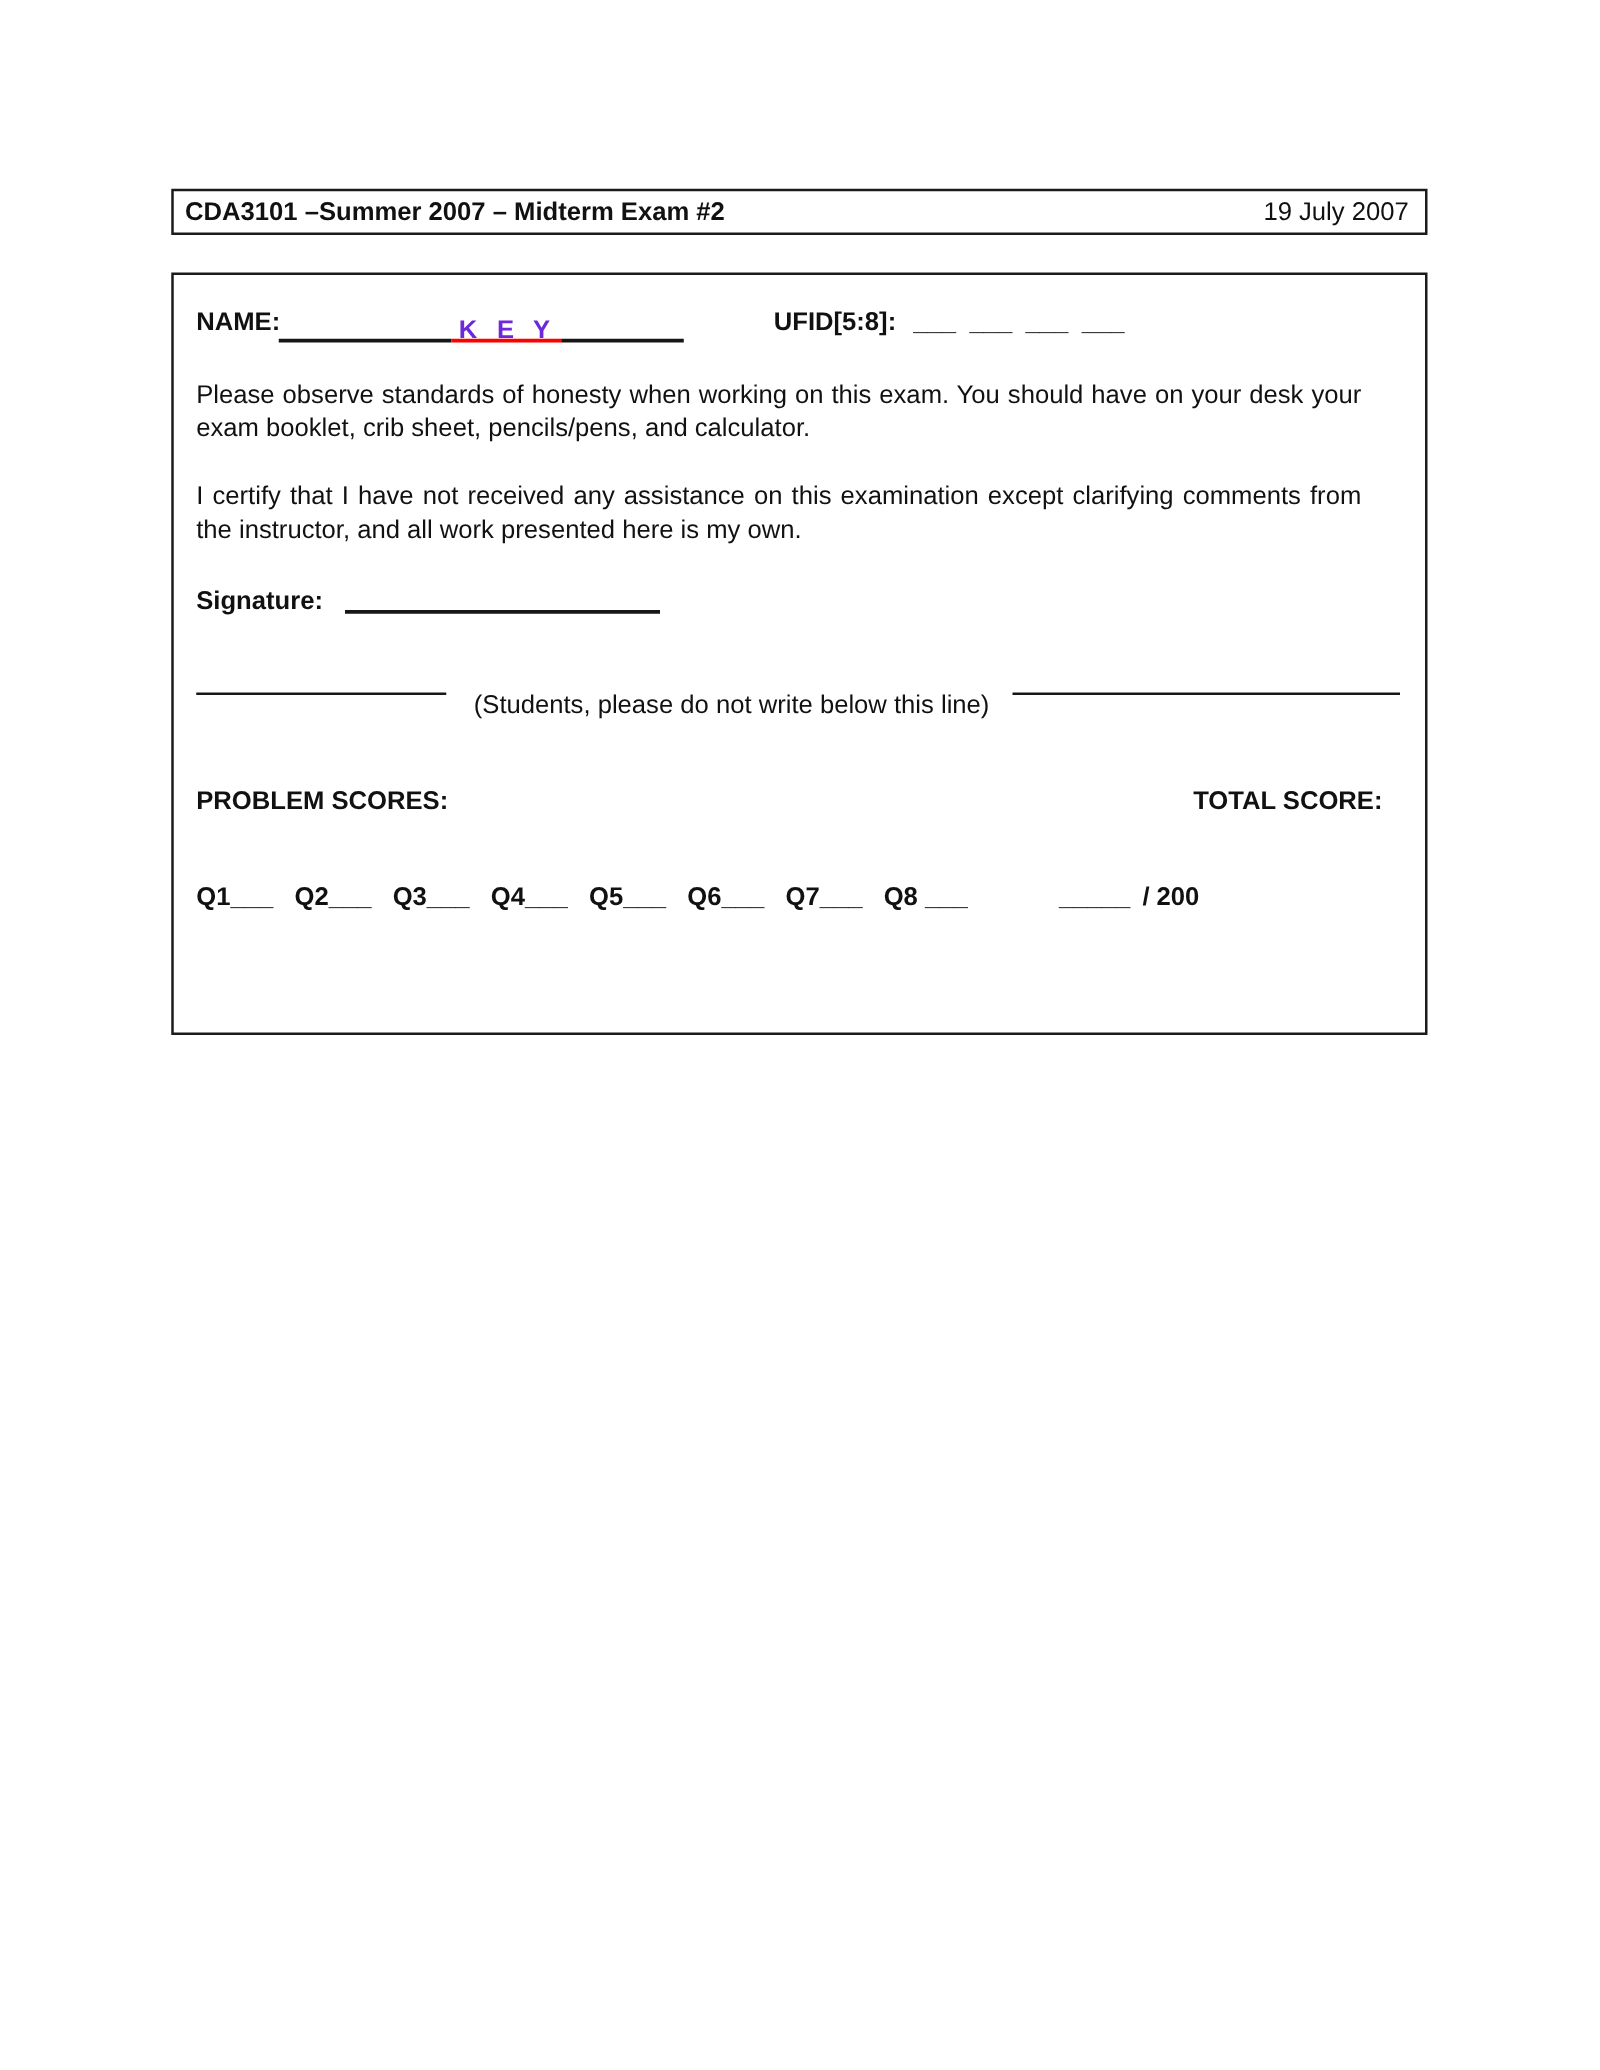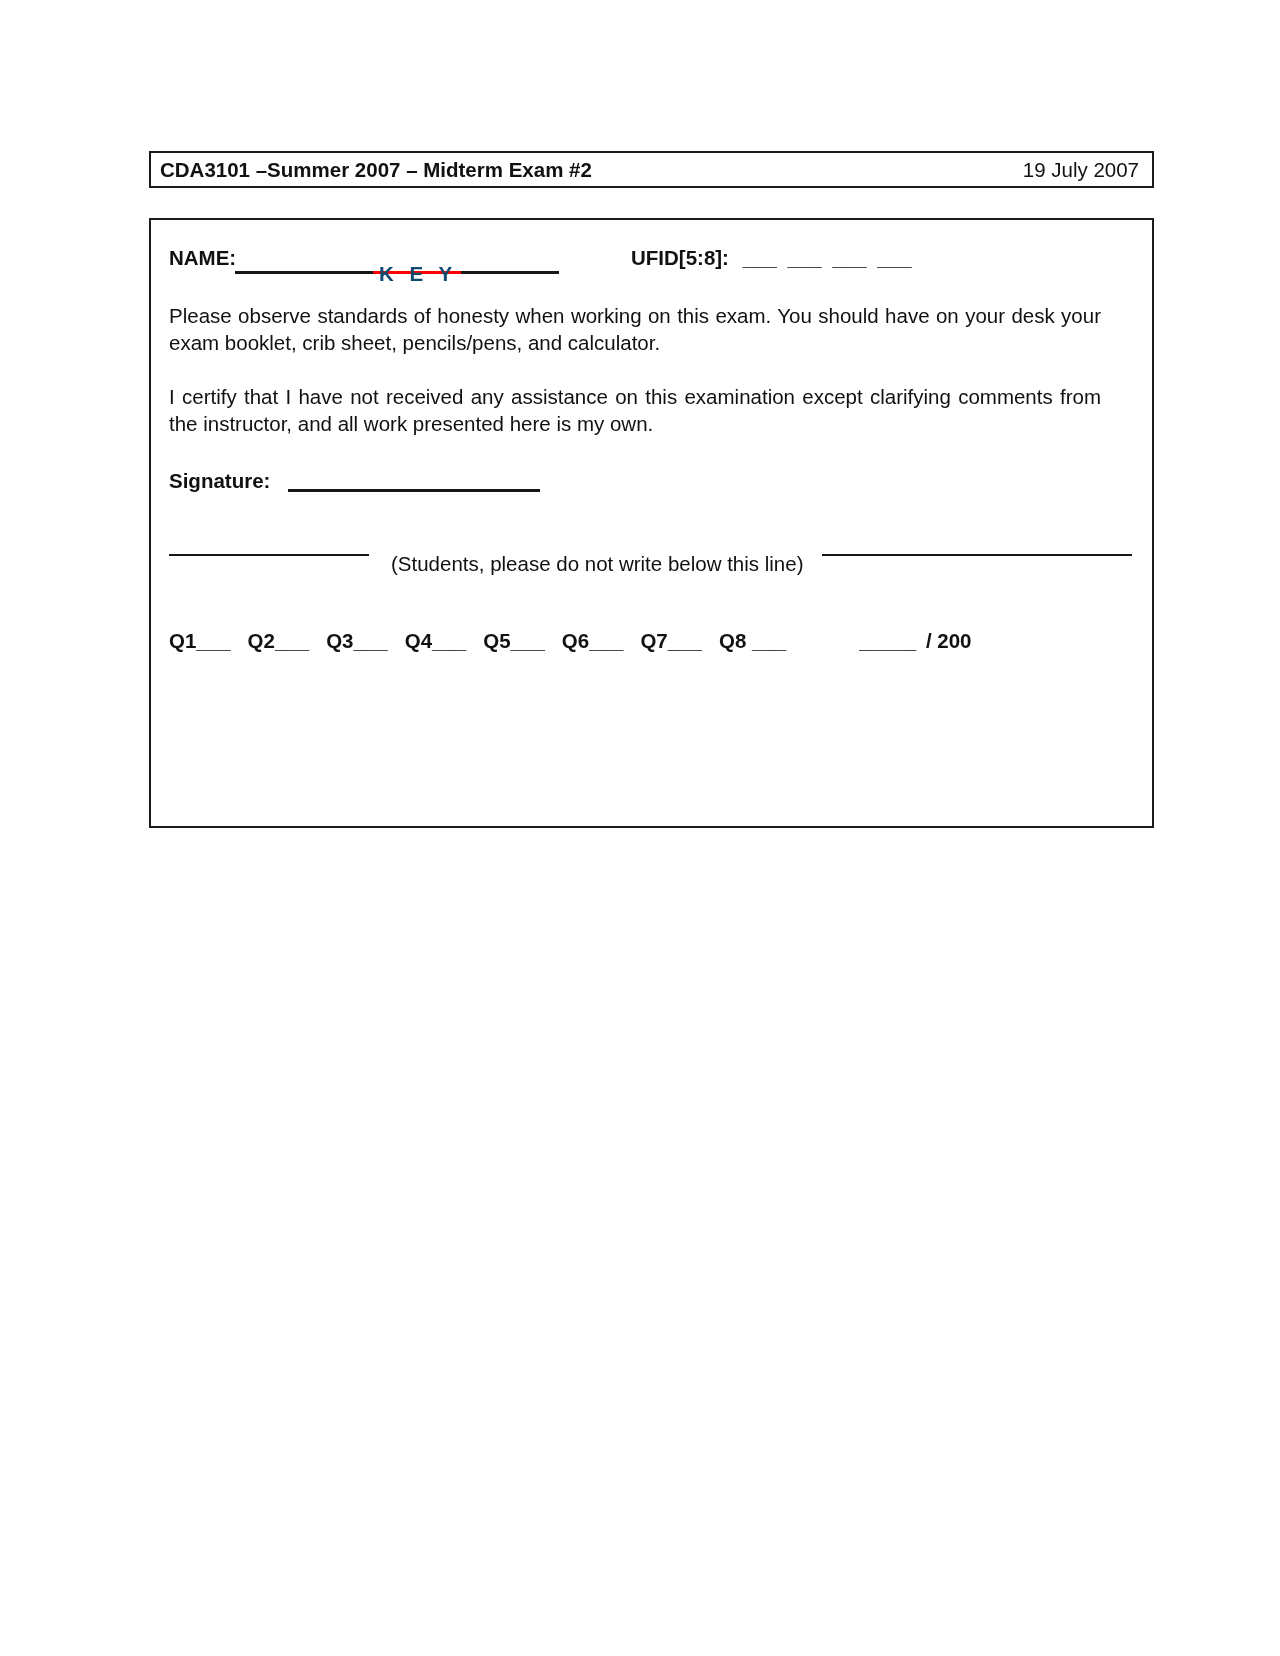--- a/index.html
+++ b/index.html
@@ -1,19 +1,19 @@
 <!DOCTYPE html>
 <html><head>
 <meta charset="utf-8">
 <style>
   html,body { margin:0; padding:0; background:#ffffff; }
   #page {
     position:relative; width:1036px; height:1656px; background:#ffffff;
     font-family:"Liberation Sans", "DejaVu Sans", sans-serif;
-    color:#111; font-size:20.5px;margin-left:12px;
+    color:#111; font-size:20.5px;
   }
   .b { font-weight:bold;text-align:right; }
 
   
   .header-box {
     position:absolute; left:137px; top:151px; width:1005px; height:37px;
     border:2px solid #1b1b1b; box-sizing:border-box;
     display:flex; justify-content:space-between; align-items:center;
     padding:0 13px 0 9px;
   }
@@ -30,22 +30,22 @@
   .name-row { position:relative; height:30px; margin-bottom:26px; }
   .name-underline {
     position:absolute; left:66px; top:25px; width:324px; height:3px;
     display:flex;
   }
   .seg { height:3px; }
   .seg-black1 { width:138px; background:#161616; }
   .seg-red   { width:88px;  background:#ff0000; }
   .seg-black2 { flex:1; background:#161616; }
   .name-key {
-    position:absolute; left:210px; top:16px;
-    color:#0c4a6e; font-weight:bold; letter-spacing:5px; white-space:nowrap;
+    position:absolute; left:210px; top:6px;
+    color:#6d28d9; font-weight:bold; letter-spacing:5px; white-space:nowrap;
   }
   .ufid-group { position:absolute; left:462px; top:0; font-weight:bold; white-space:nowrap; }
   .ufid-blanks { margin-left:8px; word-spacing:5px; }
 
   
   .para { max-width:932px; text-align:justify; line-height:27px; margin:0 0 27px 0; }
 
   
   .sig-row { margin-top:30px; line-height:27px; }
   .sig-line {
@@ -103,20 +103,24 @@
       <span class="b">Signature:</span>
       <span class="sig-line"></span>
     </div>
 
     <div class="students-row">
       <span class="blank-line line-left"></span>
       <span class="note">(Students, please do not write below this line)</span>
       <span class="blank-line line-right"></span>
     </div>
 
+    <div class="scores-row">
+      <span>PROBLEM SCORES:</span>
+      <span class="total-label">TOTAL SCORE:</span>
+    </div>
 
     <div class="q-row">
       <span>Q1___</span>
       <span>Q2___</span>
       <span>Q3___</span>
       <span>Q4___</span>
       <span>Q5___</span>
       <span>Q6___</span>
       <span>Q7___</span>
       <span>Q8 ___</span>

